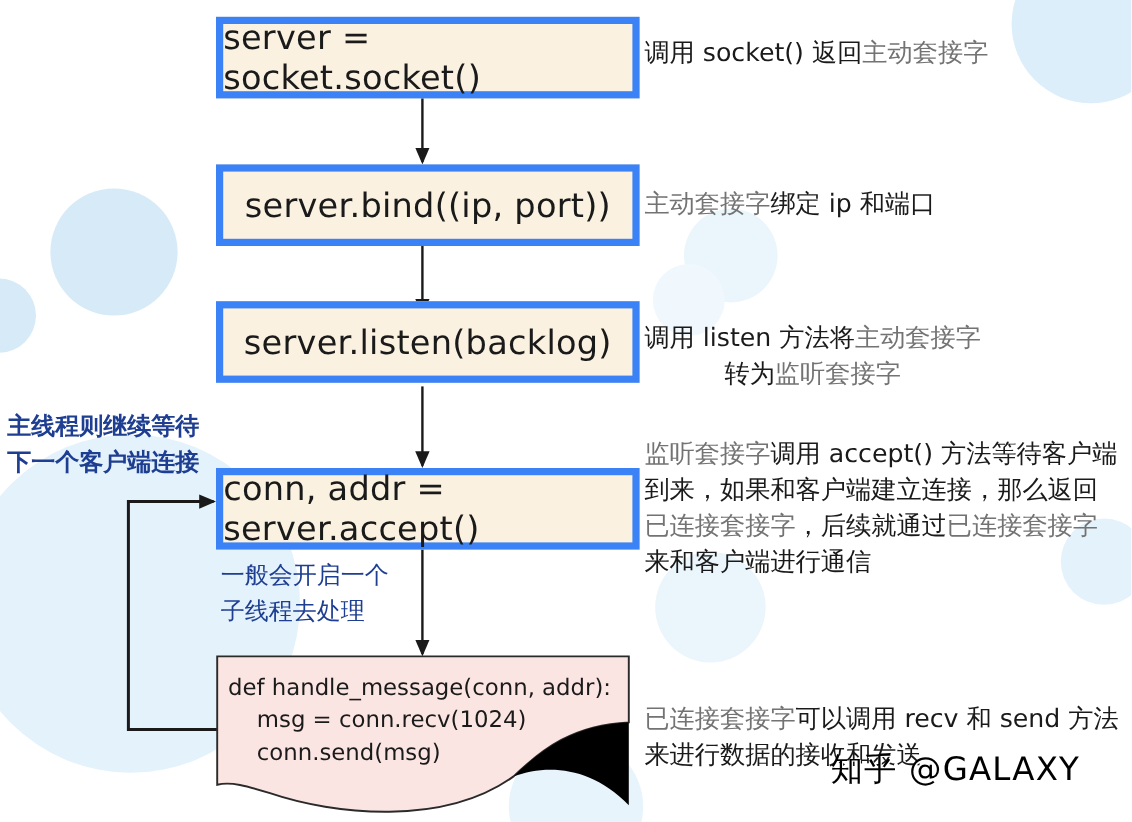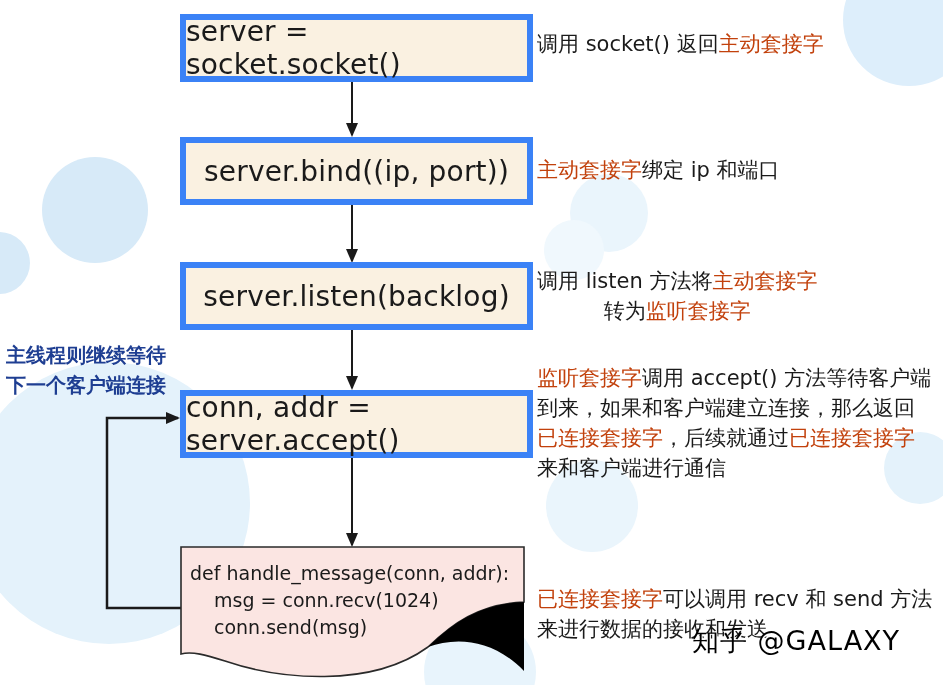--- a/index.html
+++ b/index.html
@@ -19,28 +19,28 @@
   .c8{left:546px;top:460px;width:92px;height:92px;background:#eaf5fc;}
   .c9{left:424px;top:616px;width:112px;height:112px;background:#e8f4fc;}
   .layer{position:absolute;left:0;top:0;z-index:2;pointer-events:none;}
   
   .fbox{
     position:absolute;left:180px;width:341px;height:56px;z-index:3;
     background:#faf1e1;border:6px solid #3b82f6;
     display:flex;align-items:center;justify-content:center;
     font-size:28px;letter-spacing:0.2px;
   }
-  .b1{top:14px;} .b2{top:137px;} .b3{top:262px;align-items:center;} .b4{top:390px;justify-content:flex-end;}
+  .b1{top:14px;} .b2{top:137px;} .b3{top:251px;align-items:center;} .b4{top:390px;justify-content:flex-end;}
   
   .doc-text{position:absolute;left:190px;top:560px;z-index:3;font-size:19px;line-height:27px;}
   .doc-text .ind{padding-left:24px;}
   
   .note{position:absolute;left:537px;z-index:3;font-size:21px;line-height:30px;white-space:nowrap;}
   .n1{top:29px;} .n2{top:155px;} .n3{top:266px;text-align:center;} .n4{top:363px;} .n5{top:584px;}
-  .purple{color:#c2410c;}
+  .purple{color:#737373;}
   
   .lnote{position:absolute;z-index:3;color:#1e3e92;font-size:20px;line-height:30px;white-space:nowrap;}
   .lw{left:6px;top:340px;font-weight:bold;} .lt{left:184px;top:464px;}
   
   .wm{
     position:absolute;left:692px;top:623px;z-index:4;font-size:27px;
     color:#000000;letter-spacing:1px;text-shadow:1px 1px 0 #ffffff;
   }
 </style>
 </head>
@@ -130,16 +130,20 @@
     </div>
     <div>
       <span>来进行数据的接收和发送</span>
     </div>
   </div>
 
   <div class="lnote lw">
     <div>主线程则继续等待</div>
     <div>下一个客户端连接</div>
   </div>
+  <div class="lnote lt">
+    <div>一般会开启一个</div>
+    <div>子线程去处理</div>
+  </div>
 
   <div class="wm">知乎 @GALAXY</div>
 
 </div>
 
 </body></html>

